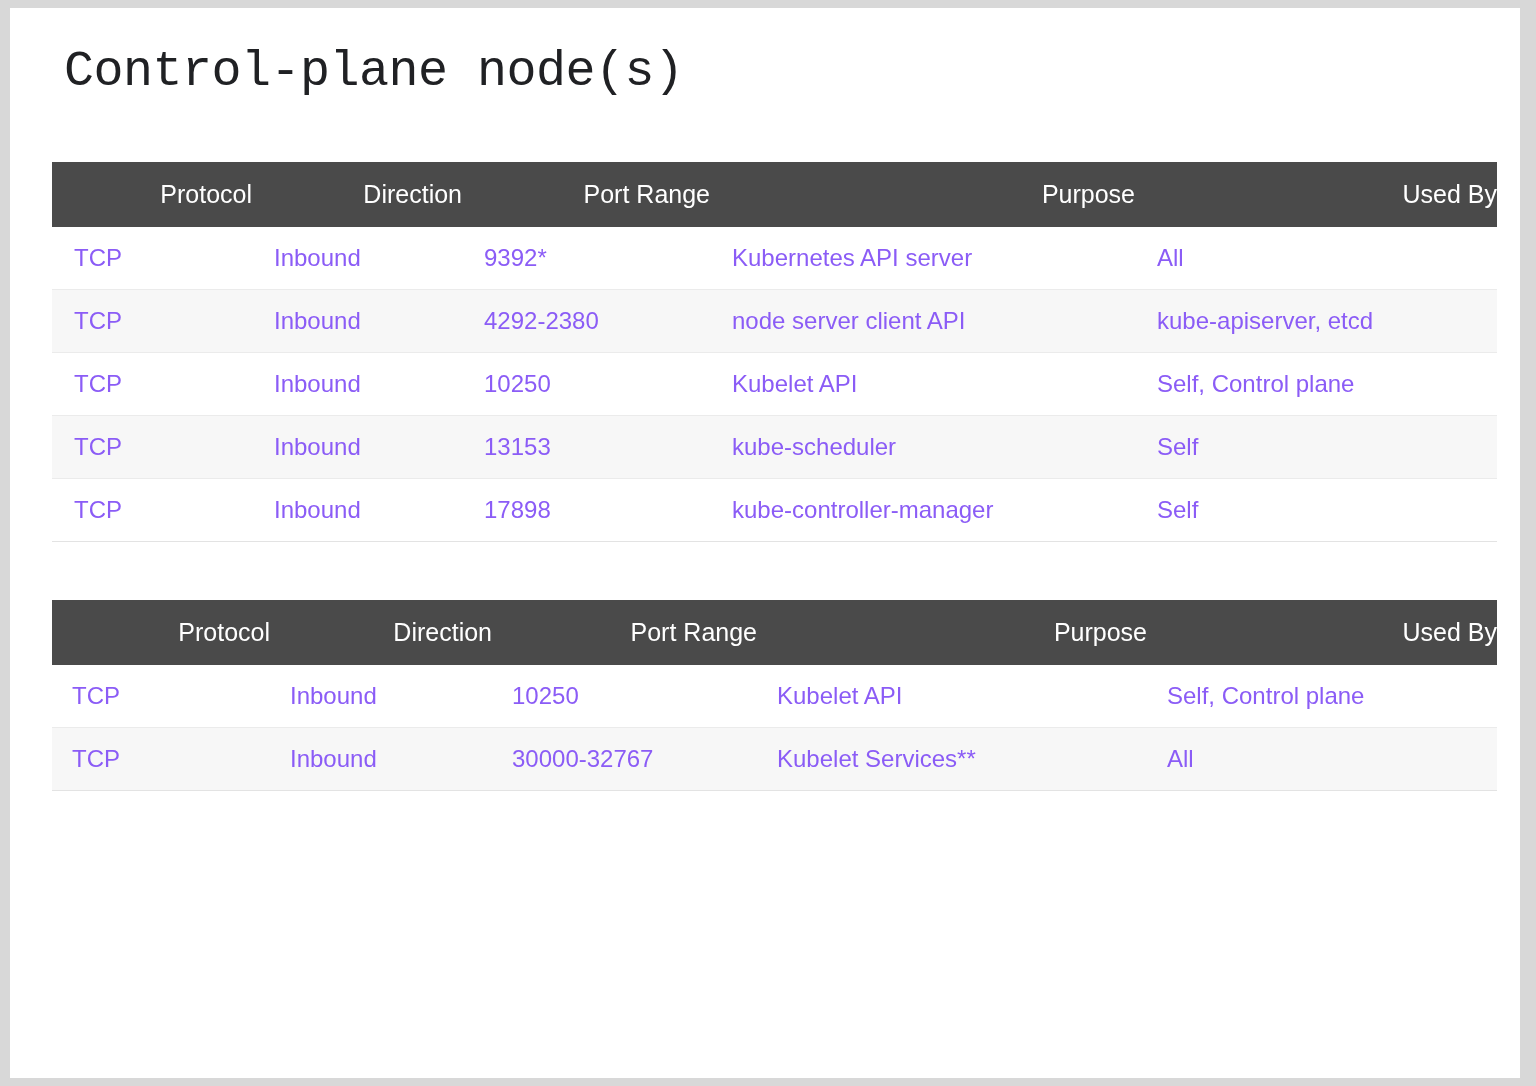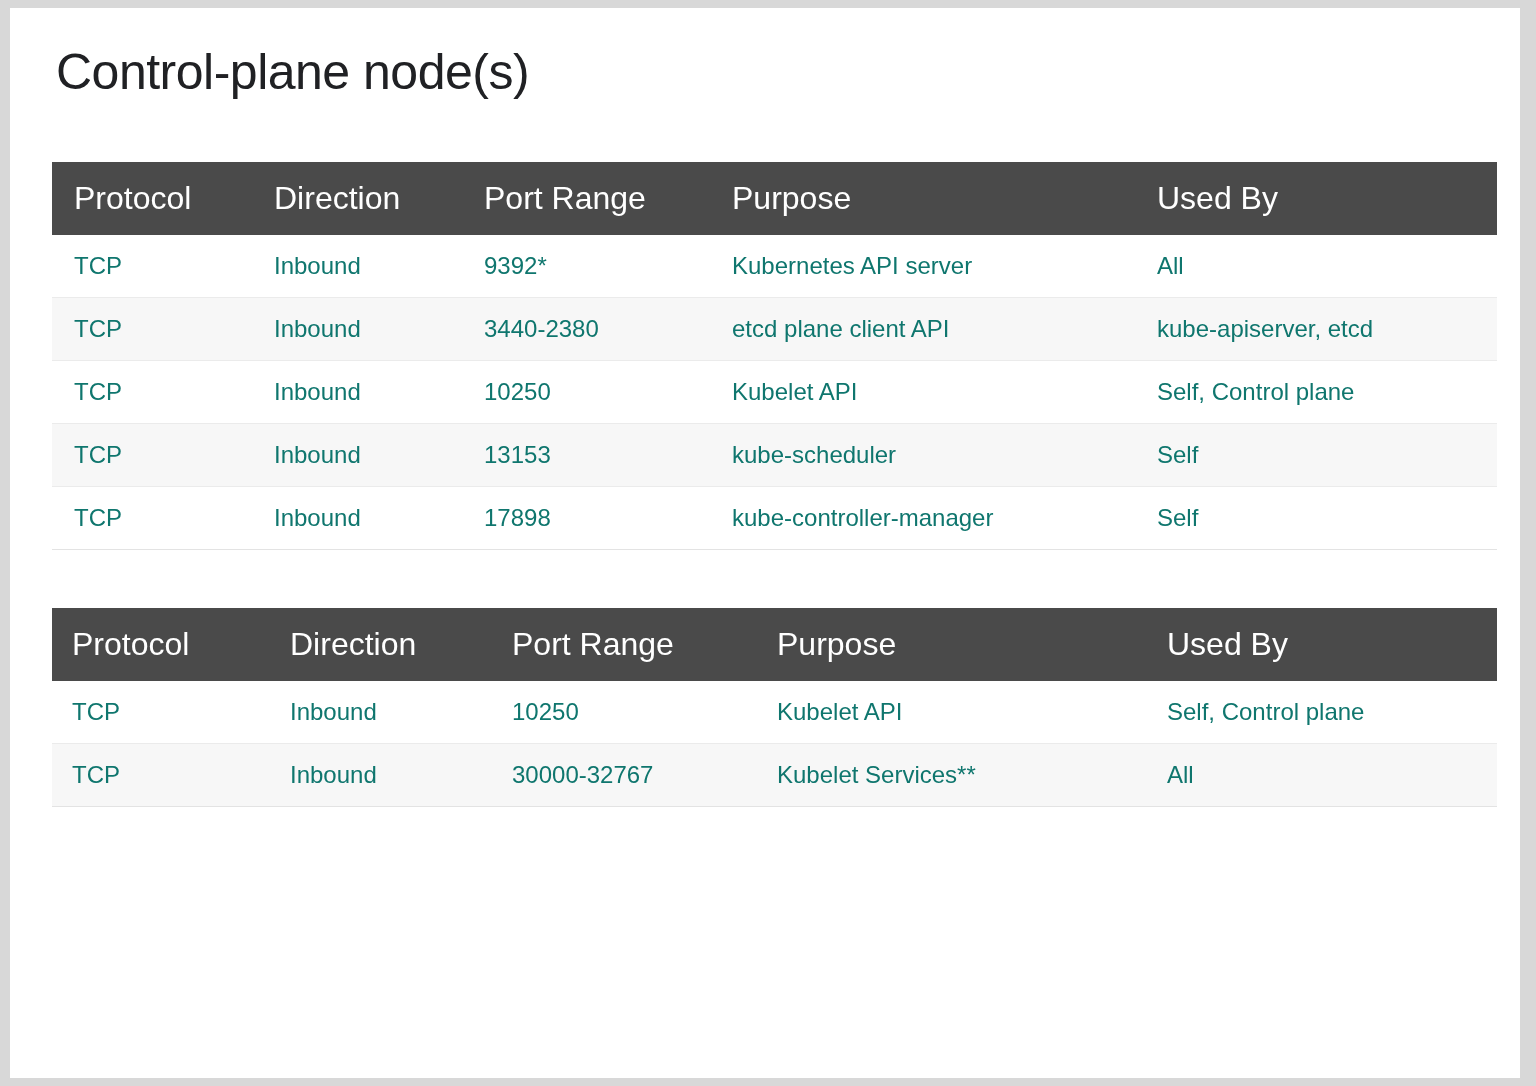--- a/index.html
+++ b/index.html
@@ -19,24 +19,24 @@
     top: 8px;
     width: 1510px;
     height: 1070px;
     background: #ffffff;
     box-sizing: border-box;
   }
   .content {
     padding: 24px 40px 0 42px;
   }
   h1.section-title {
-    font-family: Liberation Sans, sans-serif;
+    font-family: Liberation Mono, monospace;
     font-weight: 400;
     color: #202124;
-    margin: 4px;
+    margin: 12px;
     letter-spacing: -0.5px;
   }
   #title-control-plane {
     font-size: 50px;
     line-height: 60px;
     margin-top: 10px;
   }
   #title-worker {
     font-size: 50px;
     line-height: 60px;
@@ -44,29 +44,29 @@
   }
   table.port-table {
     border-collapse: collapse;
     width: 1445px;
     margin-top: 60px;
     table-layout: fixed;
   }
   table.port-table thead th {
     background: #4a4a4a;
     color: #ffffff;
-    text-align: left;
+    text-align: right;
     font-weight: 400;
-    font-size: 32px;
+    font-size: 25px;
     padding: 18px 0 18px 22px;
     border: none;
   }
   table.port-table tbody td {
     font-size: 24px;
-    color: #0f766e;
+    color: #8b5cf6;
     padding: 17px 0 17px 22px;
     border-bottom: 1px solid #ebebeb;
     background: #ffffff;
     font-weight: 400;
   }
   table.port-table tbody tr:nth-child(even) td {
     background: #f7f7f7;
   }
   table.port-table tbody tr:last-child td {
     border-bottom: 1px solid #e3e3e3;
@@ -116,22 +116,22 @@
         <tr>
           <td>TCP</td>
           <td>Inbound</td>
           <td>9392*</td>
           <td>Kubernetes API server</td>
           <td>All</td>
         </tr>
         <tr>
           <td>TCP</td>
           <td>Inbound</td>
-          <td>3440-2380</td>
-          <td>etcd plane client API</td>
+          <td>4292-2380</td>
+          <td>node server client API</td>
           <td>kube-apiserver, etcd</td>
         </tr>
         <tr>
           <td>TCP</td>
           <td>Inbound</td>
           <td>10250</td>
           <td>Kubelet API</td>
           <td>Self, Control plane</td>
         </tr>
         <tr>

